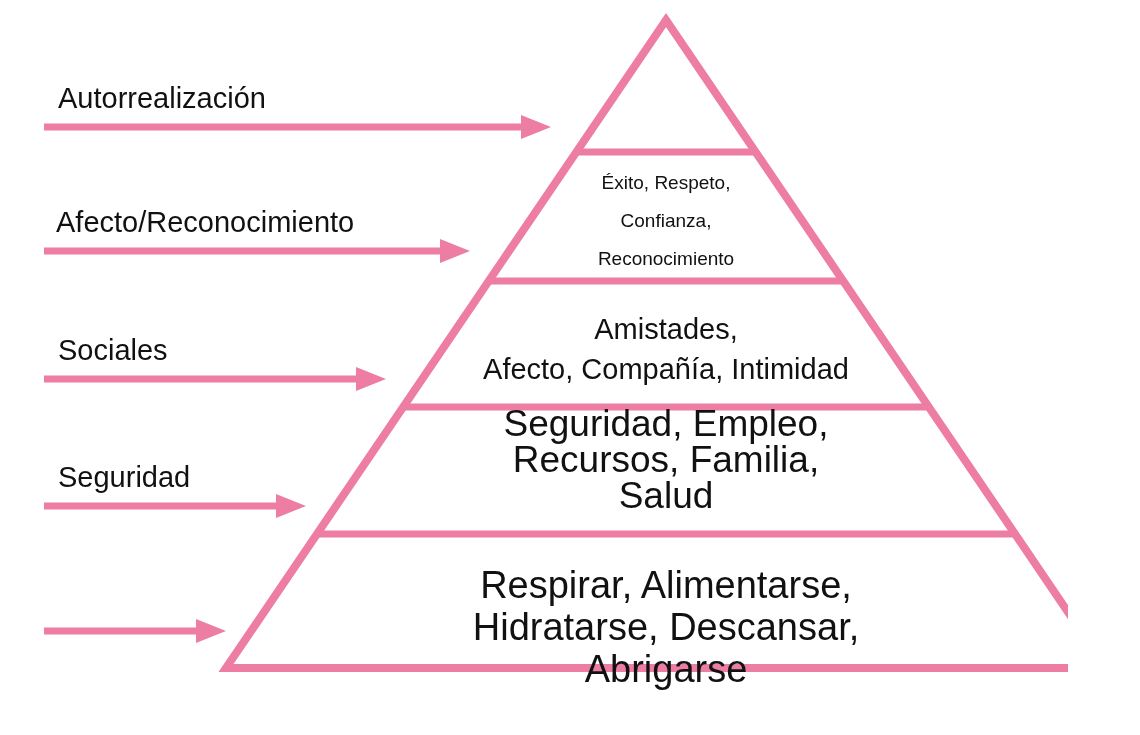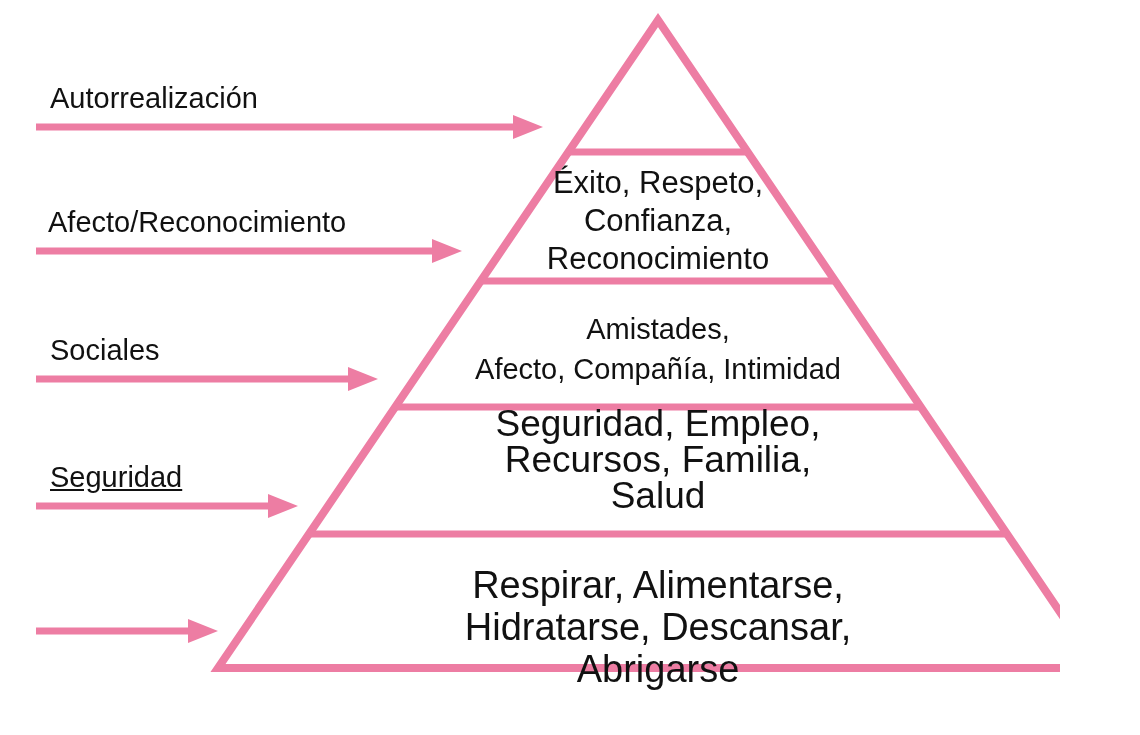--- a/index.html
+++ b/index.html
@@ -5,20 +5,21 @@
   :root { --accent: #ed7da3; --text: #111111; }
   html, body { margin: 0; padding: 0; background: #ffffff; }
   .canvas {
     position: relative;
     width: 1060px;
     height: 735px;
     background: #ffffff;
     font-family: "Liberation Sans", sans-serif;
     color: var(--text);
     overflow: hidden;
+    margin-left: 8px;
   }
   .shapes { position: absolute; left: 0; top: 0; width: 1140px; height: 735px; }
   .outline { fill: none; stroke: var(--accent); stroke-width: 8; stroke-linejoin: miter; }
   .divider { stroke: var(--accent); stroke-width: 7; }
   .arrow-line { stroke: var(--accent); stroke-width: 7; }
   .arrow-head { fill: var(--accent); stroke: none; }
   .side-label {
     position: absolute;
     left: 50px;
     font-size: 29px;
@@ -27,28 +28,28 @@
     color: var(--text);
   }
   .tier-text {
     position: absolute;
     left: 658px;
     transform: translateX(-50%);
     text-align: center;
     white-space: pre-line;
     color: var(--text);
   }
-  .tier-estima   { top: 164px; font-size: 31px; line-height: 38px; }
+  .tier-estima   { top: 164px; font-size: 19px; line-height: 38px; }
   .tier-sociales { top: 309px; font-size: 29px; line-height: 40px; text-align: center; }
   .tier-seguridad { top: 406px; font-size: 37px; line-height: 36px; }
   .tier-fisiologicas { top: 564px; font-size: 38px; line-height: 42px; }
   .lbl-autorrealizacion { top: 82px; }
   .lbl-estima { top: 206px; left: 48px; }
   .lbl-sociales { top: 334px; }
-  .lbl-seguridad { top: 461px; text-decoration: underline; }
+  .lbl-seguridad { top: 461px; }
   .lbl-fisiologicas { top: 586px; }
 </style>
 </head>
 <body>
 
 <div class="canvas">
 
   <svg class="shapes" viewBox="0 0 1140 735" aria-hidden="true">
     <polygon class="outline" points="658,20 1098,668 218,668"></polygon>
 

